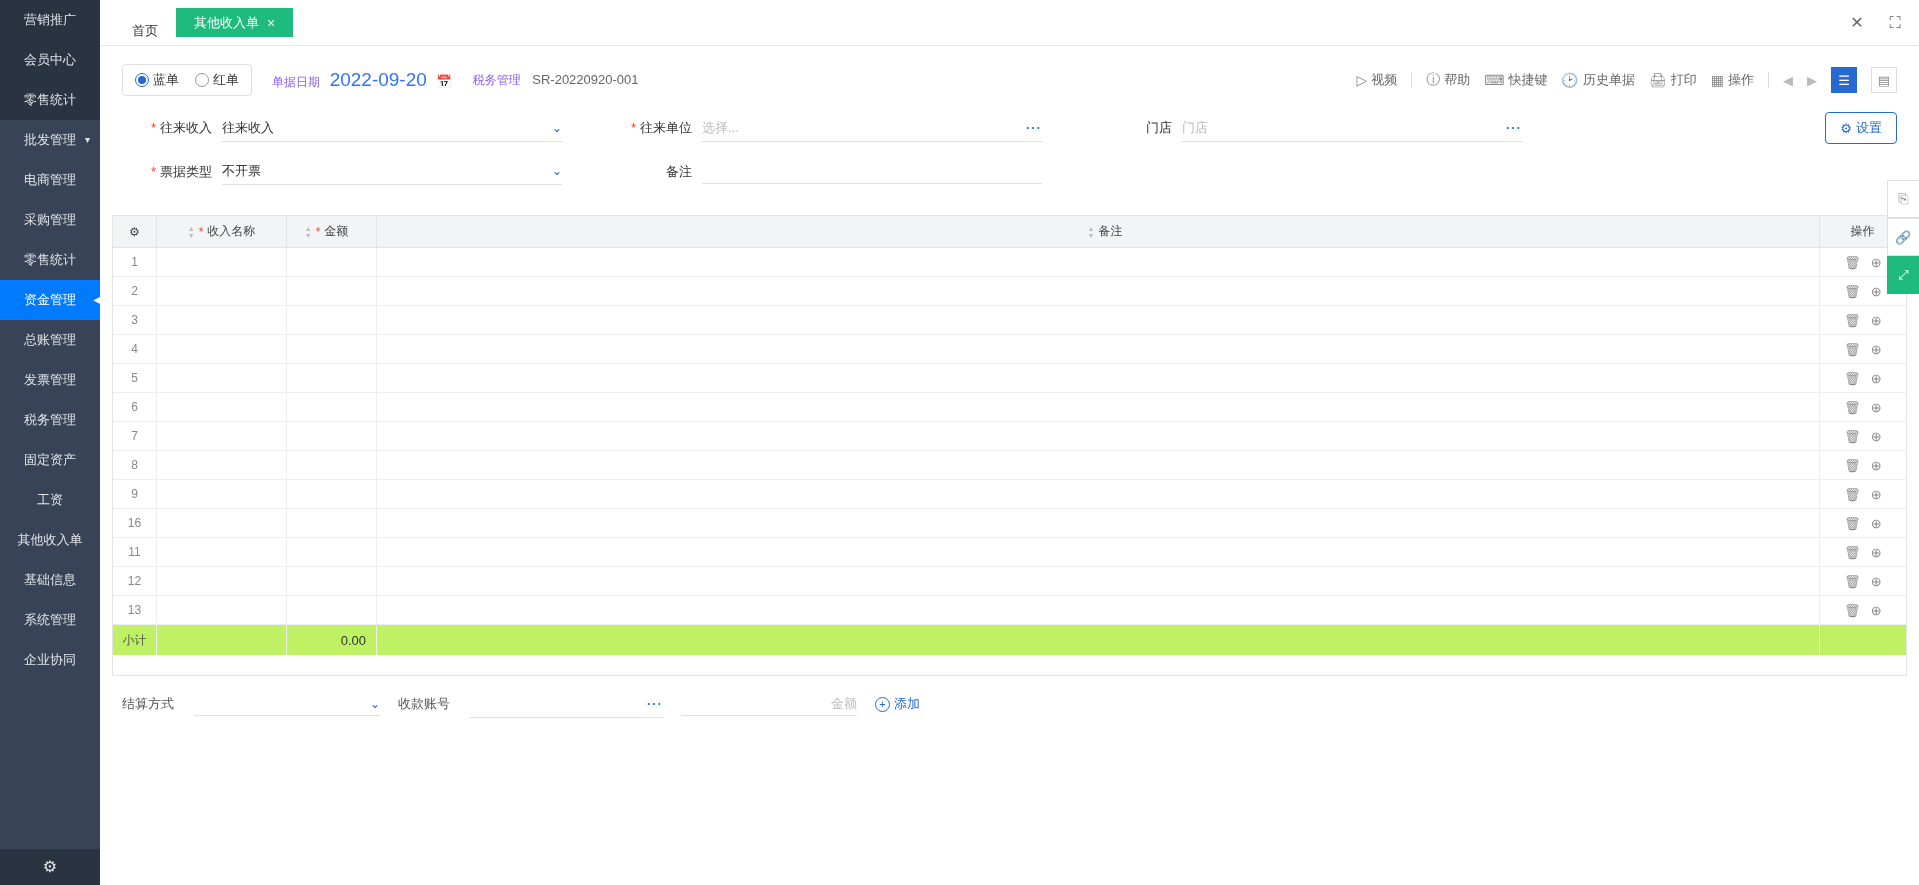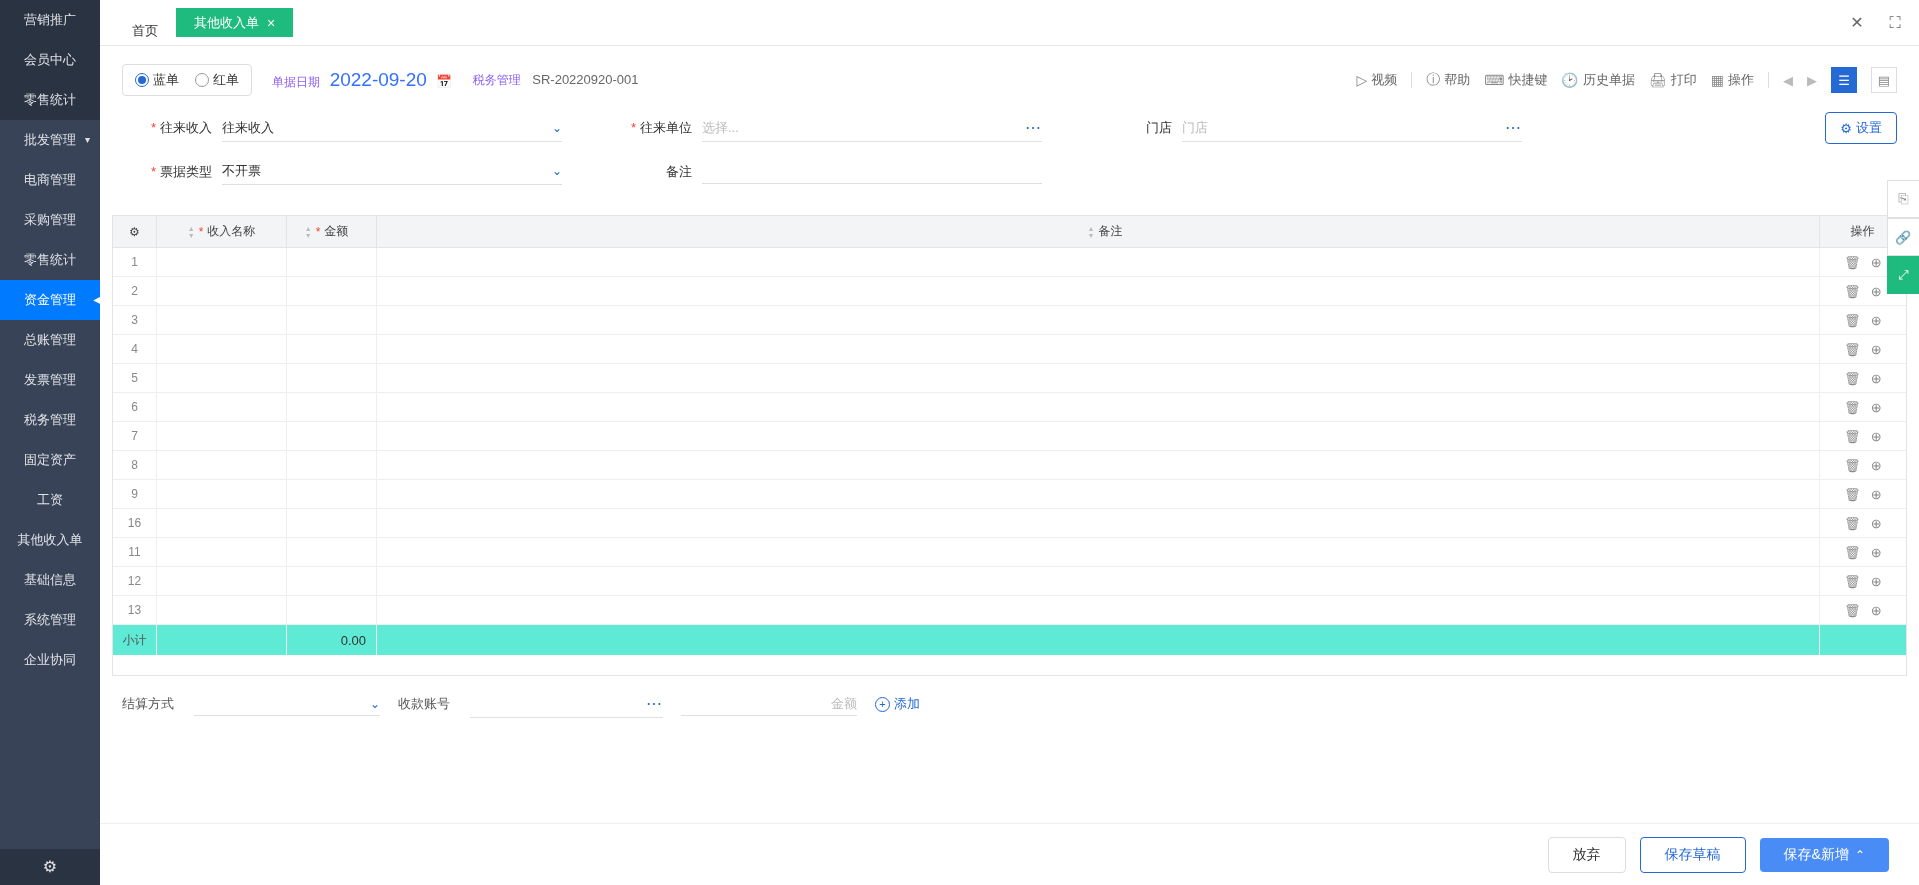--- a/index.html
+++ b/index.html
@@ -68,21 +68,21 @@
 .sort-arrows { display: flex; flex-direction: column; font-size: 7px; color: #bbb; margin-right: 4px; line-height: 7px; }
 .table-body { max-height: 390px; overflow-y: auto; }
 .table-row { display: flex; height: 29px; align-items: center; border-bottom: 1px solid #eee; }
 .td { border-right: 1px solid #eee; height: 100%; display: flex; align-items: center; }
 .td-idx { width: 44px; justify-content: center; color: #888; font-size: 12px; }
 .td-name { width: 130px; }
 .td-amount { width: 90px; justify-content: flex-end; padding-right: 10px; }
 .td-remark { flex: 1; }
 .td-ops { width: 86px; justify-content: center; gap: 10px; border-right: none; }
 .row-icon { color: #888; cursor: pointer; font-size: 13px; }
-.table-footer { display: flex; height: 30px; align-items: center; background: #5eead4; }
+.table-footer { display: flex; height: 30px; align-items: center; background: #bef264; }
 .table-footer .td-idx { font-size: 12px; color: #555; }
 .table-footer .td-amount { color: #333; font-weight: 500; }
 .table-scroll-space { height: 20px; background: #fff; }
 
 
 .settlement-row { padding: 14px 22px; display: flex; align-items: center; gap: 18px; }
 .settle-field { display: flex; align-items: center; gap: 20px; }
 .settle-label { color: #555; font-size: 13px; }
 .settle-input { border: none; border-bottom: 1px solid #e0e0e0; min-width: 120px; padding: 4px 0; display: flex; justify-content: space-between; align-items: center; }
 .settle-input input { border: none; outline: none; width: 100%; font-size: 13px; }
@@ -432,27 +432,20 @@
       <div class="settle-input">
         <input style="text-align: right;" placeholder="金额">
       </div>
     </div>
     <div class="add-link">
       <span style="display:inline-flex;width:15px;height:15px;border:1px solid #2569d4;border-radius:50%;align-items:center;justify-content:center;font-size:11px">+</span>
       <span>添加</span>
     </div>
   </div>
 
-  <div class="page-footer">
-    <div class="btn btn-default">放弃</div>
-    <div class="btn btn-outline-primary">保存草稿</div>
-    <div class="btn btn-primary">
-        <span>保存&amp;新增</span>
-      </div>
-  </div>
 
   <div class="side-mini">
     <div class="side-mini-btn">⎘</div>
     <div class="side-mini-btn">🔗</div>
     <div class="side-mini-btn green">⤢</div>
   </div>
 
 </div>
 
 </body></html>

